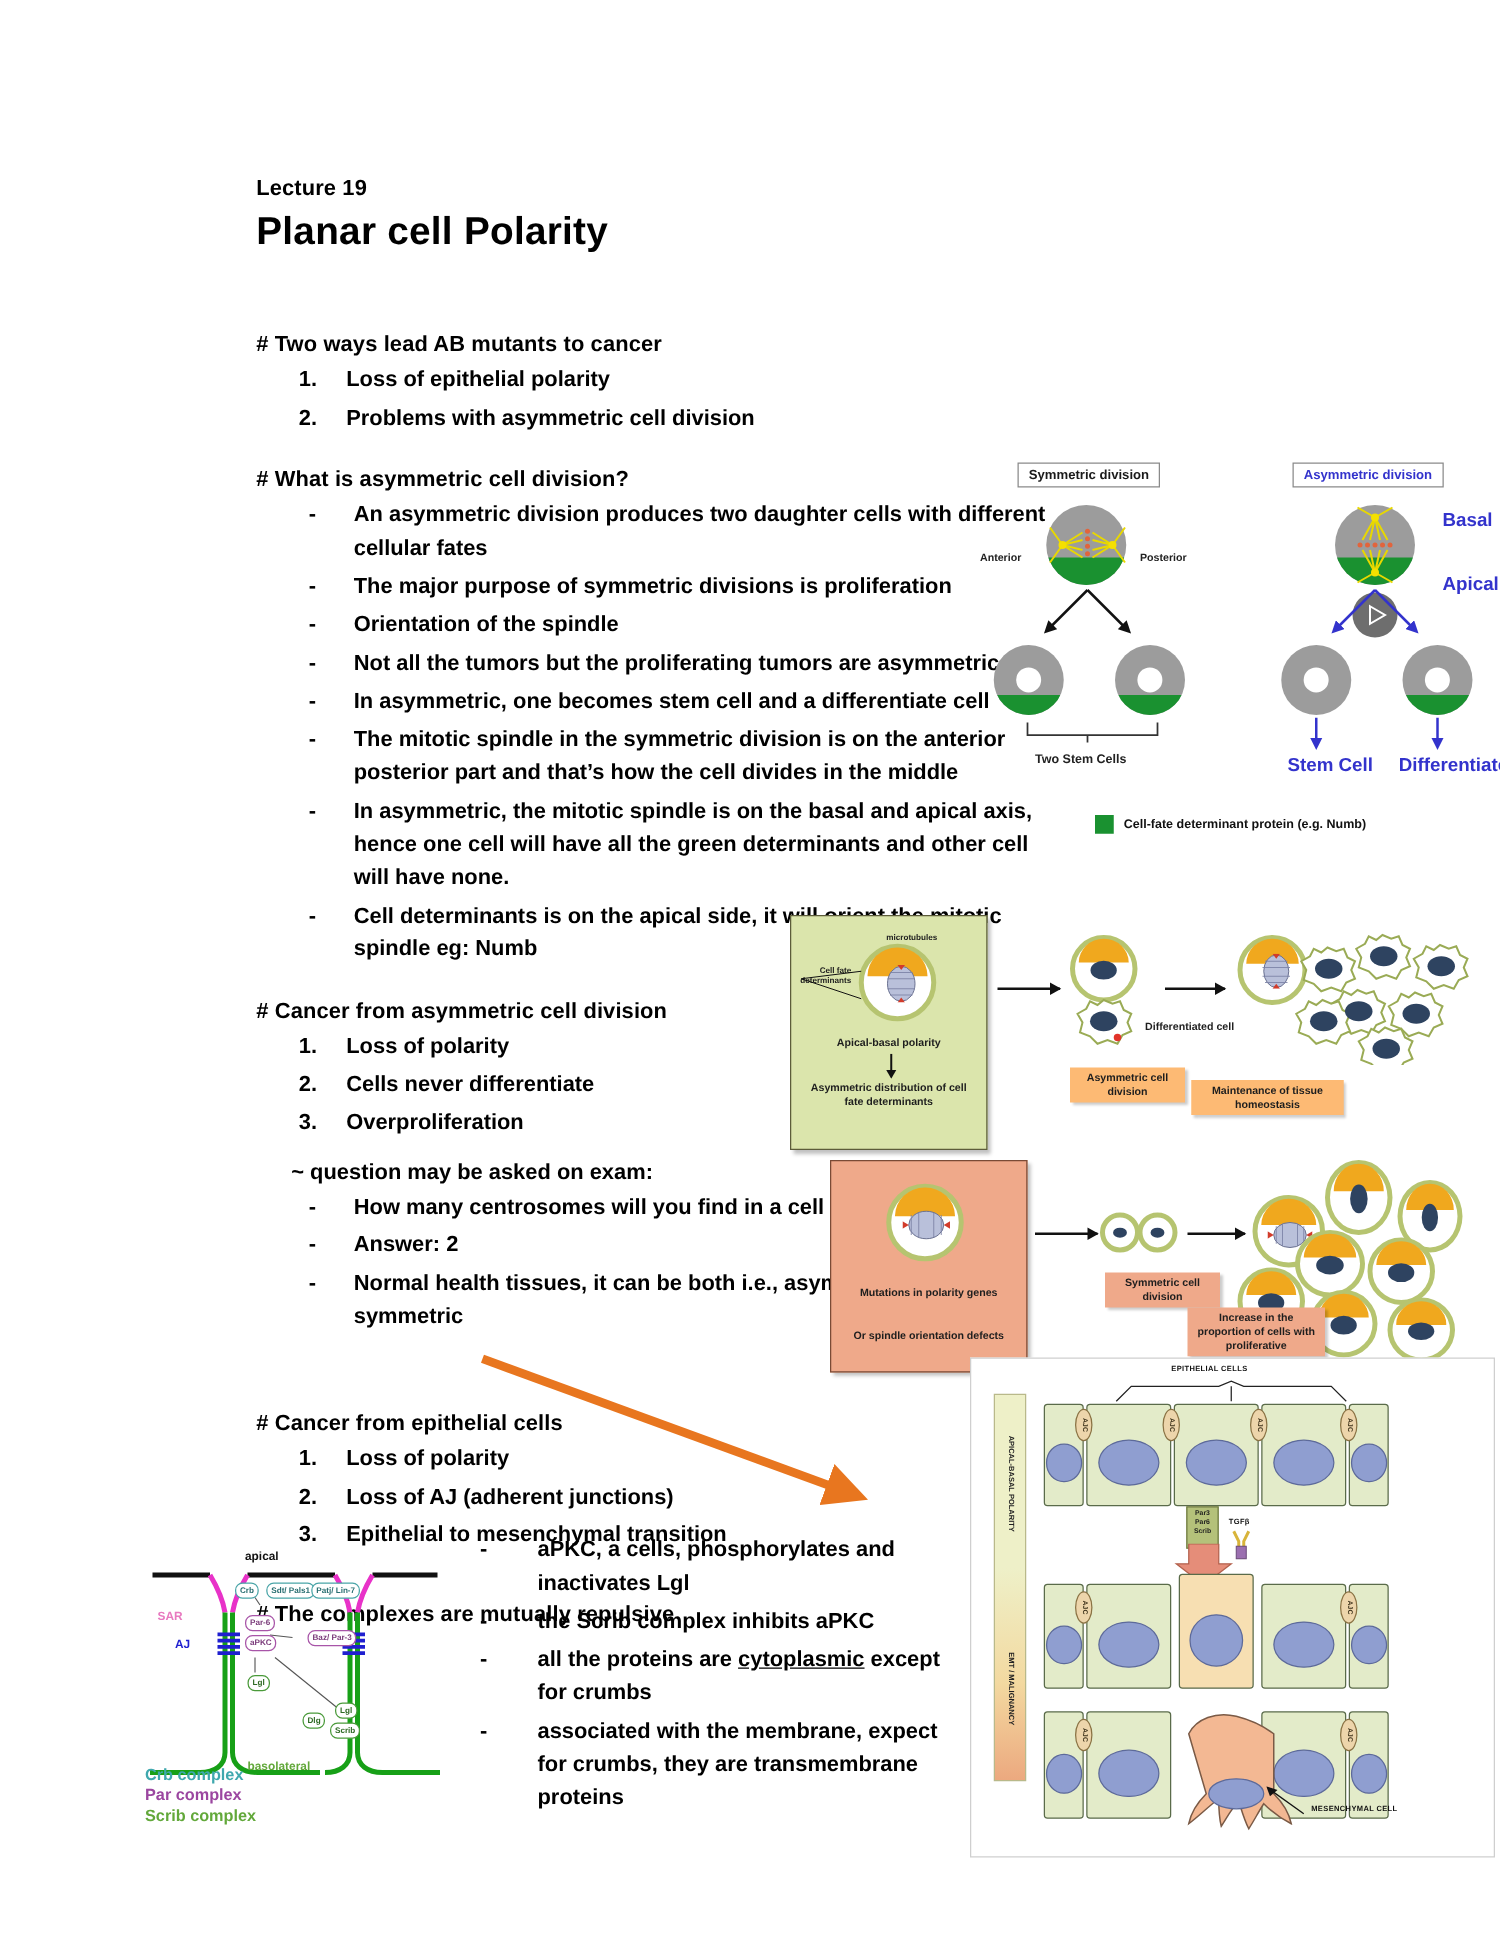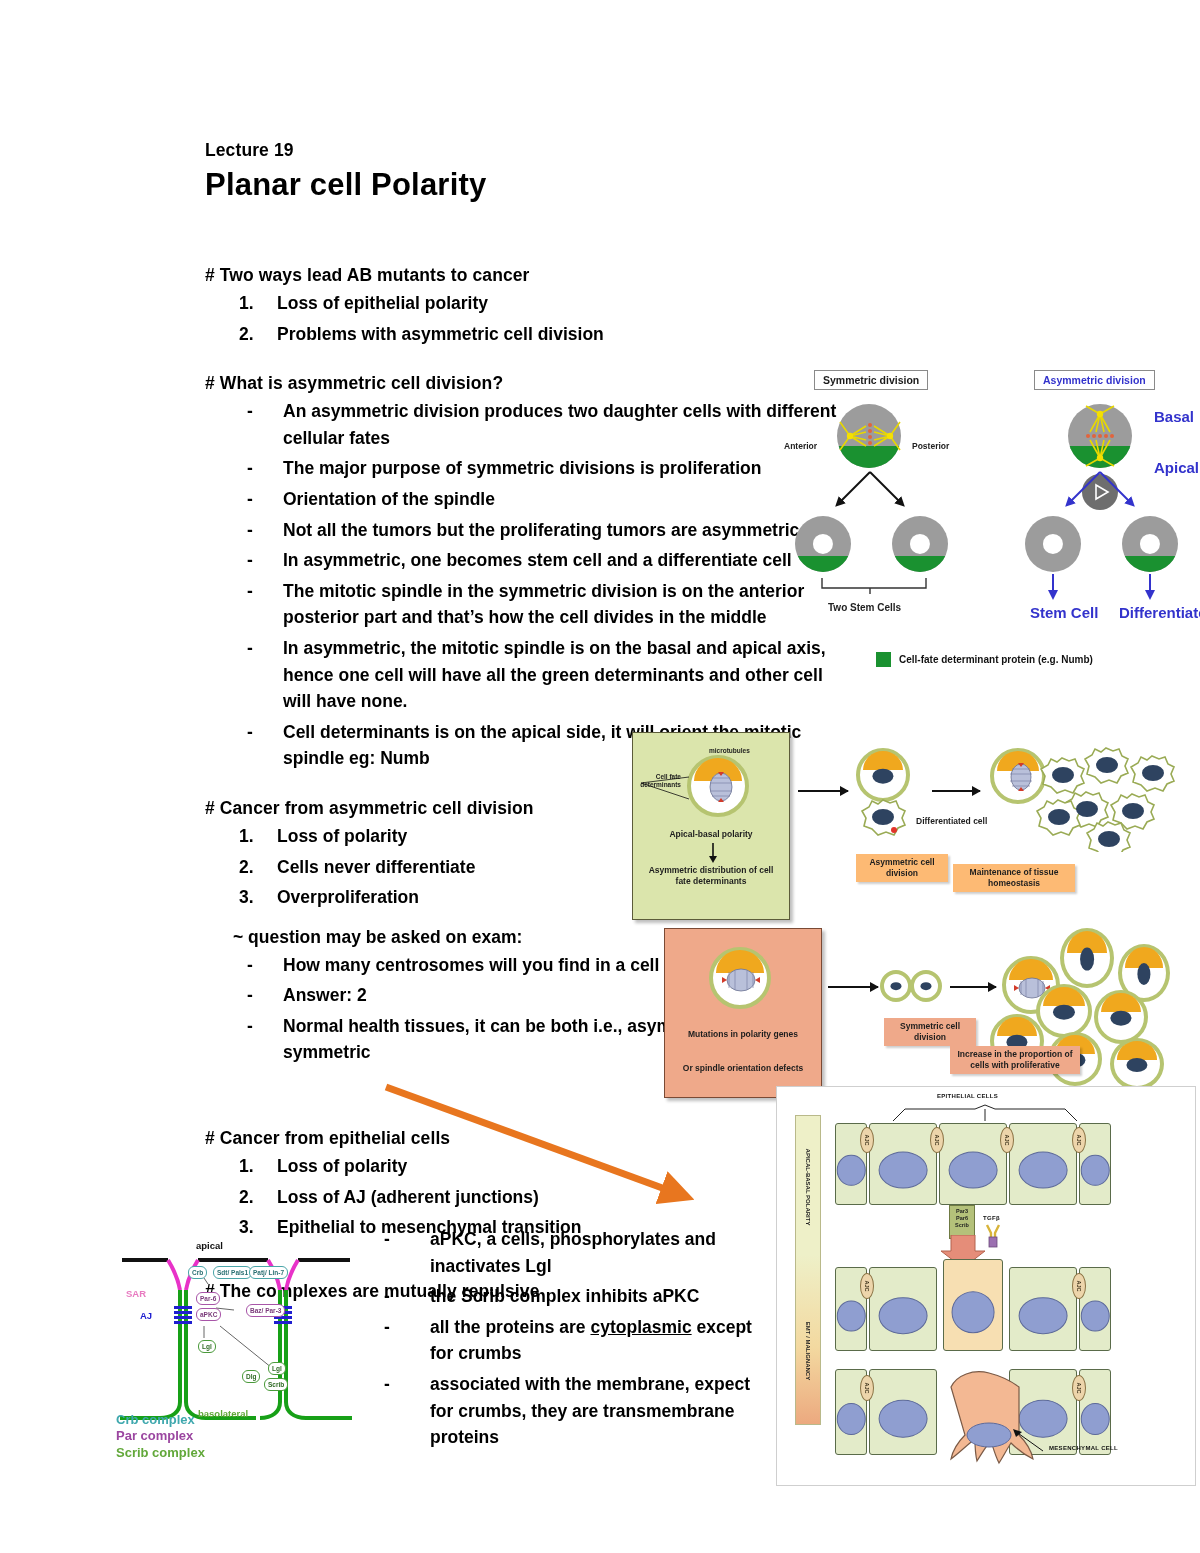--- a/index.html
+++ b/index.html
@@ -556,21 +556,21 @@
     </div>
     <div class="ecell" style="left:416px; top:300px; width:54px; height:54px;">
       <div class="orangecap"></div>
       <div class="nuc"></div>
     </div>
     <div class="ecell" style="left:478px; top:306px; width:54px; height:52px;">
       <div class="orangecap"></div>
       <div class="nuc"></div>
     </div>
 
-    <div class="tagbox tag-salmon" style="left:318px; top:314px; width:130px;">Increase in the proportion of cells with proliferative</div>
+    <div class="tagbox tag-salmon" style="left:318px; top:314px; width:110px;">Increase in the proportion of cells with proliferative</div>
   </div>
 
   <div class="fig3">
 
     <div class="emt-bar">
       <div class="vlabel" style="top:68px;">APICAL-BASAL POLARITY</div>
       <div class="vlabel" style="top:232px;">EMT / MALIGNANCY</div>
     </div>
 
     <div class="caps" style="left:160px; top:6px;">EPITHELIAL CELLS</div>

